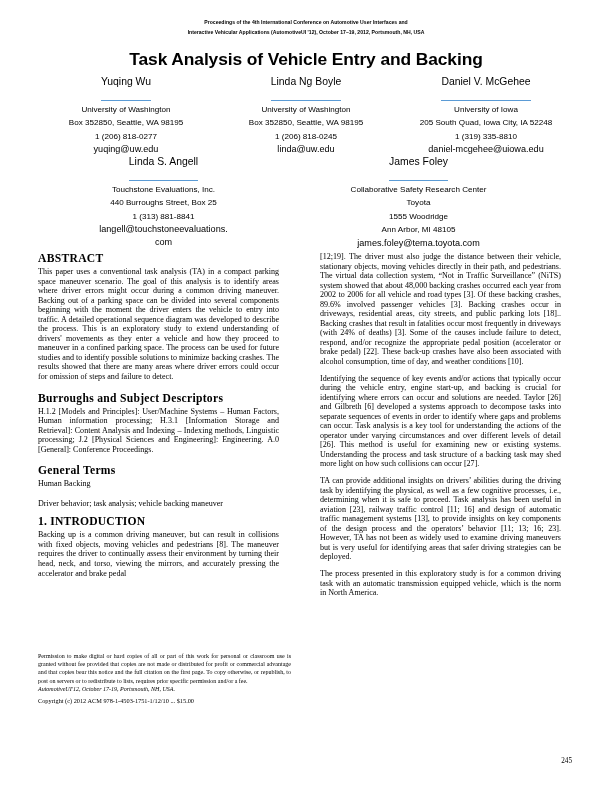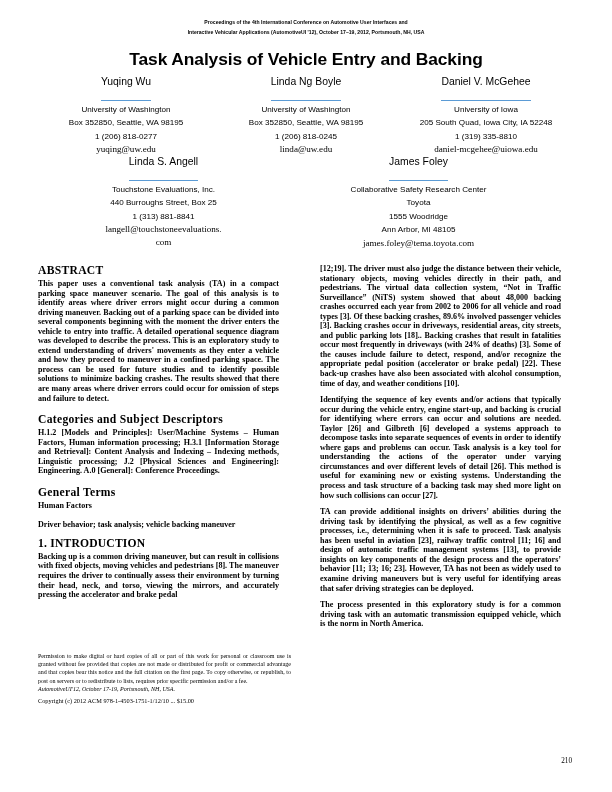--- a/index.html
+++ b/index.html
@@ -69,28 +69,28 @@
   }
   .author .name {
     font-size: 10.4px;
     border-bottom: 1.3px solid #5b9bd5;
     display: inline-block;
     padding-bottom: 11px;
     margin-bottom: 2px;
     line-height: 12.5px;
   }
   .author .line { display: block; }
-  .author .email { display: block; font-size: 9.1px; line-height: 12.8px; font-family: Liberation Serif, serif; }
+  .author .email { display: block; font-size: 9.1px; line-height: 12.8px; }
 
   .row2-spacer { flex: 0 0 30px; }
 
   
   .col {
     position: absolute;
-    top: 264px;
+    top: 252px;
     width: 253px;
     font-size: 8.05px;
     line-height: 9.55px;
     text-align: justify;
   }
   .col-left  { left: 38px; }
   .col-right { left: 320px; }
 
   h2.sec {
     font-family: "Liberation Serif", "DejaVu Serif", serif;
@@ -102,21 +102,20 @@
   }
   h2.sec.num { letter-spacing: 0.2px; }
   .spacer-sec { height: 10px; }
   .spacer-sm  { height: 7px; }
 
   p.body {
     margin: 0 12px 0 0;
     text-indent: 0;
     text-align: justify;
     hyphens: auto;
-    font-weight: bold;
   }
   p.body + p.body { margin-top: 7px; }
 
   .cat-text { text-align: justify; }
 
   
   .notice {
     position: absolute;
     left: 38px;
     top: 652px;
@@ -192,26 +191,26 @@
       <span class="email">james.foley@tema.toyota.com</span>
     </div>
     <div class="row2-spacer"></div>
   </div>
 
   <div class="col col-left">
     <h2 class="sec">ABSTRACT</h2>
     <p class="body">This paper uses a conventional task analysis (TA) in a compact parking space maneuver scenario. The goal of this analysis is to identify areas where driver errors might occur during a common driving maneuver. Backing out of a parking space can be divided into several components beginning with the moment the driver enters the vehicle to entry into traffic. A detailed operational sequence diagram was developed to describe the process. This is an exploratory study to extend understanding of drivers' movements as they enter a vehicle and how they proceed to maneuver in a confined parking space. The process can be used for future studies and to identify possible solutions to minimize backing crashes. The results showed that there are many areas where driver errors could occur for omission of steps and failure to detect.</p>
 
     <div class="spacer-sec"></div>
-    <h2 class="sec">Categories and Subject Descriptors</h2>
+    <h2 class="sec">Burroughs and Subject Descriptors</h2>
     <p class="body cat-text">H.1.2 [Models and Principles]: User/Machine Systems – Human Factors, Human information processing; H.3.1 [Information Storage and Retrieval]: Content Analysis and Indexing – Indexing methods, Linguistic processing; J.2 [Physical Sciences and Engineering]: Engineering. A.0 [General]: Conference Proceedings.</p>
 
     <div class="spacer-sec"></div>
     <h2 class="sec">General Terms</h2>
-    <p class="body">Human Factors</p>
+    <p class="body">Human Backing</p>
 
     <div class="spacer-sec"></div>
     <p class="body">Driver behavior; task analysis; vehicle backing maneuver</p>
 
     <div class="spacer-sm"></div>
     <h2 class="sec num">1. INTRODUCTION</h2>
     <p class="body">Backing up is a common driving maneuver, but can result in collisions with fixed objects, moving vehicles and pedestrians [8]. The maneuver requires the driver to continually assess their environment by turning their head, neck, and torso, viewing the mirrors, and accurately pressing the accelerator and brake pedal</p>
   </div>
 
   <div class="notice">
@@ -220,15 +219,15 @@
     <span class="copy">Copyright (c) 2012 ACM 978-1-4503-1751-1/12/10 ... $15.00</span>
   </div>
 
   <div class="col col-right">
     <p class="body">[12;19]. The driver must also judge the distance between their vehicle, stationary objects, moving vehicles directly in their path, and pedestrians. The virtual data collection system, “Not in Traffic Surveillance” (NiTS) system showed that about 48,000 backing crashes occurred each year from 2002 to 2006 for all vehicle and road types [3]. Of these backing crashes, 89.6% involved passenger vehicles [3]. Backing crashes occur in driveways, residential areas, city streets, and public parking lots [18].. Backing crashes that result in fatalities occur most frequently in driveways (with 24% of deaths) [3]. Some of the causes include failure to detect, respond, and/or recognize the appropriate pedal position (accelerator or brake pedal) [22]. These back-up crashes have also been associated with alcohol consumption, time of day, and weather conditions [10].</p>
     <p class="body">Identifying the sequence of key events and/or actions that typically occur during the vehicle entry, engine start-up, and backing is crucial for identifying where errors can occur and solutions are needed. Taylor [26] and Gilbreth [6] developed a systems approach to decompose tasks into separate sequences of events in order to identify where gaps and problems can occur. Task analysis is a key tool for understanding the actions of the operator under varying circumstances and over different levels of detail [26]. This method is useful for examining new or existing systems. Understanding the process and task structure of a backing task may shed more light on how such collisions can occur [27].</p>
     <p class="body">TA can provide additional insights on drivers’ abilities during the driving task by identifying the physical, as well as a few cognitive processes, i.e., determining when it is safe to proceed. Task analysis has been useful in aviation [23], railway traffic control [11; 16] and design of automatic traffic management systems [13], to provide insights on key components of the design process and the operators’ behavior [11; 13; 16; 23]. However, TA has not been as widely used to examine driving maneuvers but is very useful for identifying areas that safer driving strategies can be deployed.</p>
     <p class="body">The process presented in this exploratory study is for a common driving task with an automatic transmission equipped vehicle, which is the norm in North America.</p>
   </div>
 
-  <div class="page-num">210</div>
+  <div class="page-num">245</div>
 
 </div>
 
 </body></html>

